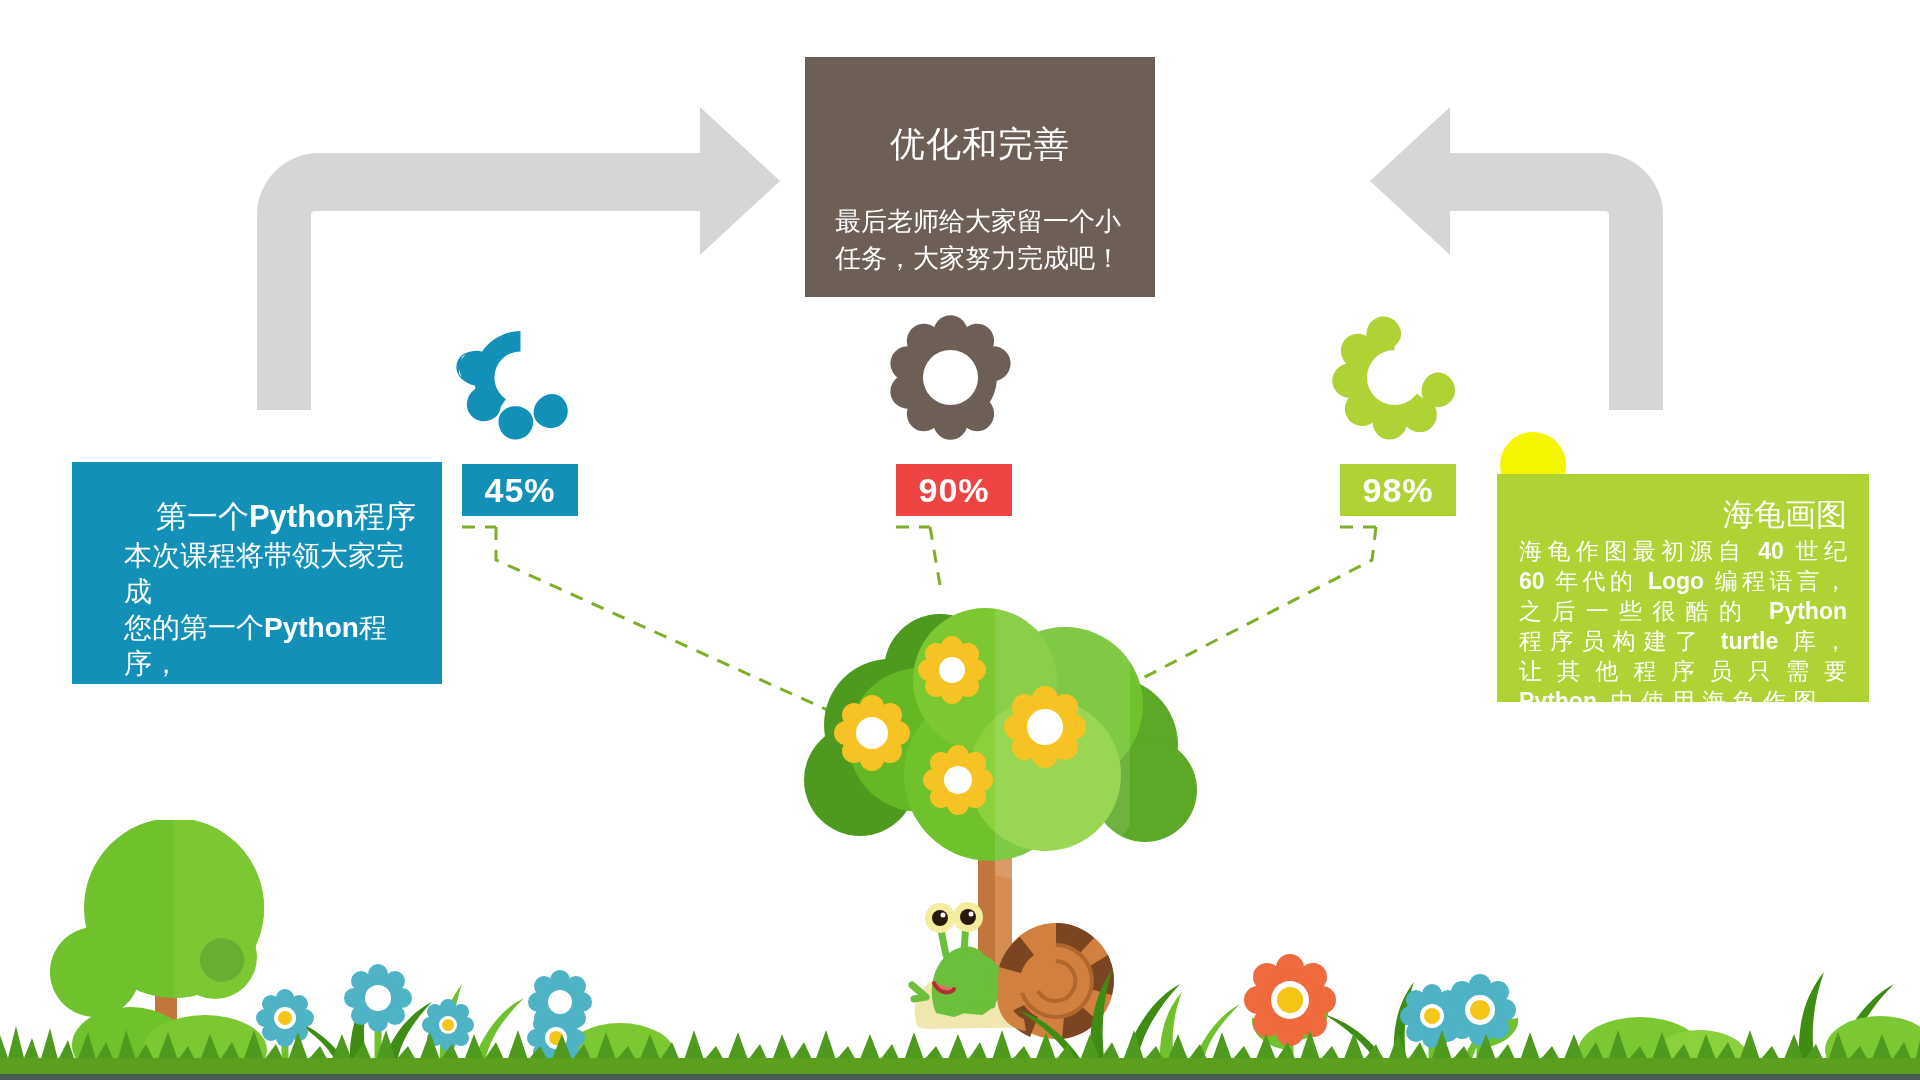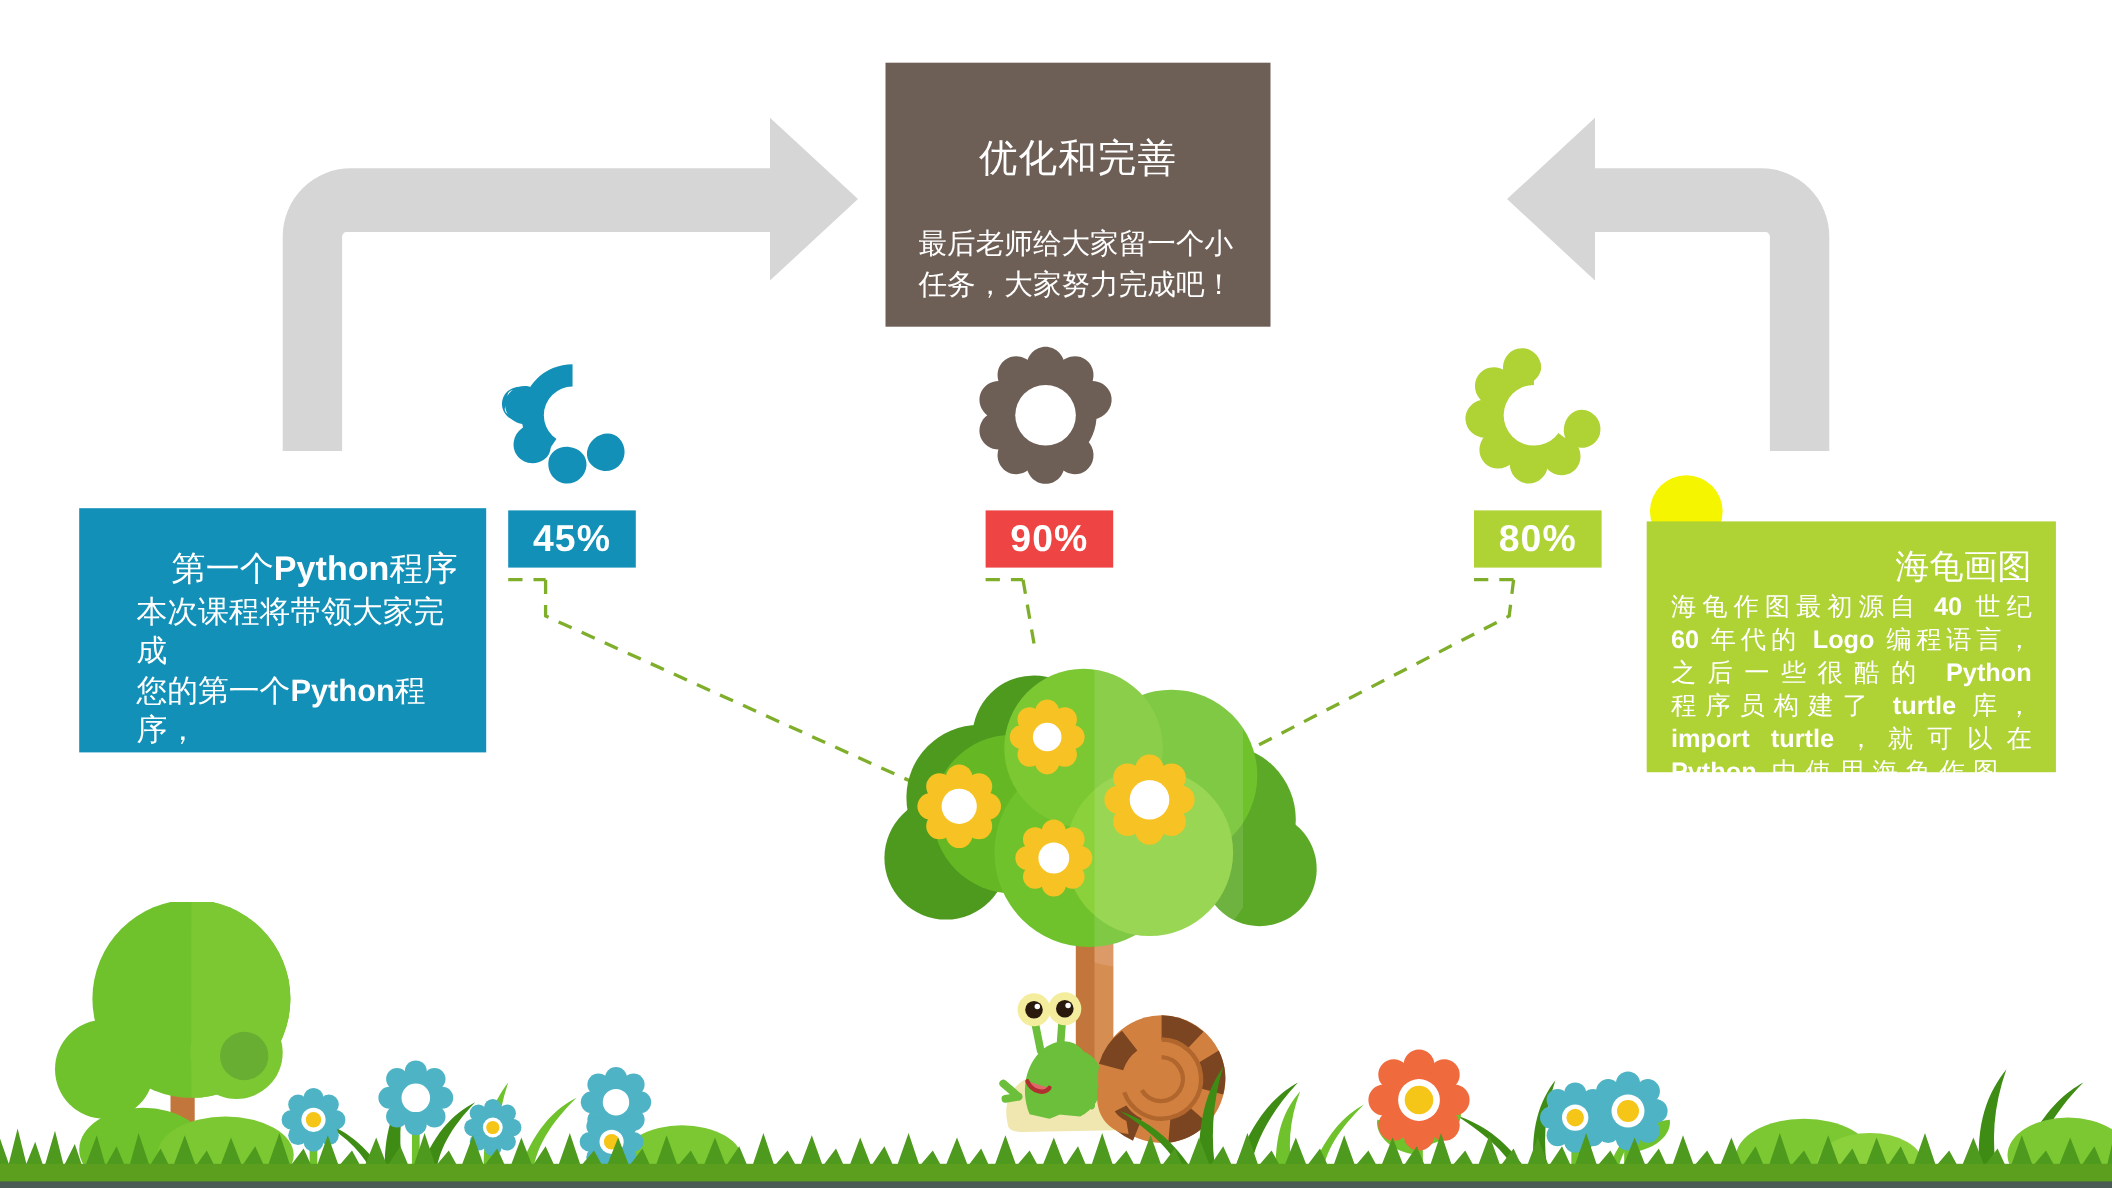--- a/index.html
+++ b/index.html
@@ -246,21 +246,21 @@
       <div>
         <span class="b">60</span><span> 年代的 </span><span class="b">Logo</span><span> 编程语言，</span>
       </div>
       <div>
         <span>之后一些很酷的 </span><span class="b">Python</span>
       </div>
       <div>
         <span>程序员构建了 </span><span class="b">turtle</span><span> 库，</span>
       </div>
       <div>
-        <span class="b">import turtle</span><span>，就可以在</span>
+        <span>让其他程序员只需要</span>
       </div>
       <div>
         <span class="b">Python</span><span> 中使用海龟作图。</span>
       </div>
     </div>
   </div>
 
   <svg class="petal-ring ring-45" width="145" height="145" viewBox="0 0 200 200">
     <g fill="#1290B8">
 
@@ -342,21 +342,21 @@
       <g transform="rotate(-254 100 100)">
           <path d="M100,14 C113,14 124,25 124,39 C124,51 113,60 100,60 C87,60 76,51 76,39 C76,25 87,14 100,14 Z"></path>
         </g>
       <path d="M100,36 A64,64 0 1 0 152,138 L100,100 Z"></path>
       <circle cx="100" cy="100" r="38" fill="#ffffff"></circle>
     </g>
   </svg>
 
   <div class="badge badge-45">45%</div>
   <div class="badge badge-90">90%</div>
-  <div class="badge badge-80">80%</div>
+  <div class="badge badge-80">98%</div>
 
   <svg class="connectors" viewBox="0 0 1920 1080" width="1920" height="1080">
     <g stroke="#7FAE2B" stroke-width="3" fill="none" stroke-dasharray="13 10">
 
       <path d="M 462,527 L 496,527"></path>
       <path d="M 496,527 L 496,560 L 960,770"></path>
 
       <path d="M 896,527 L 930,527"></path>
       <path d="M 930,527 L 940,585"></path>
 

